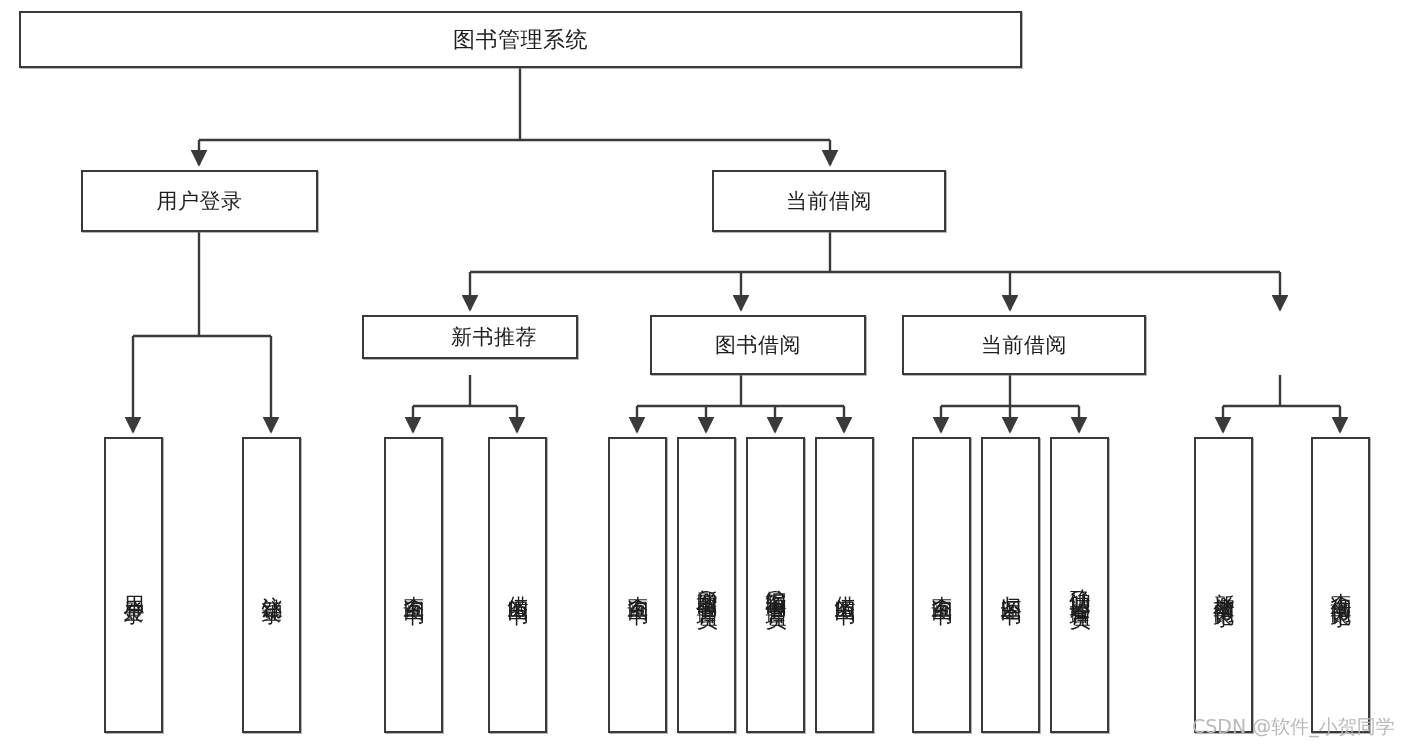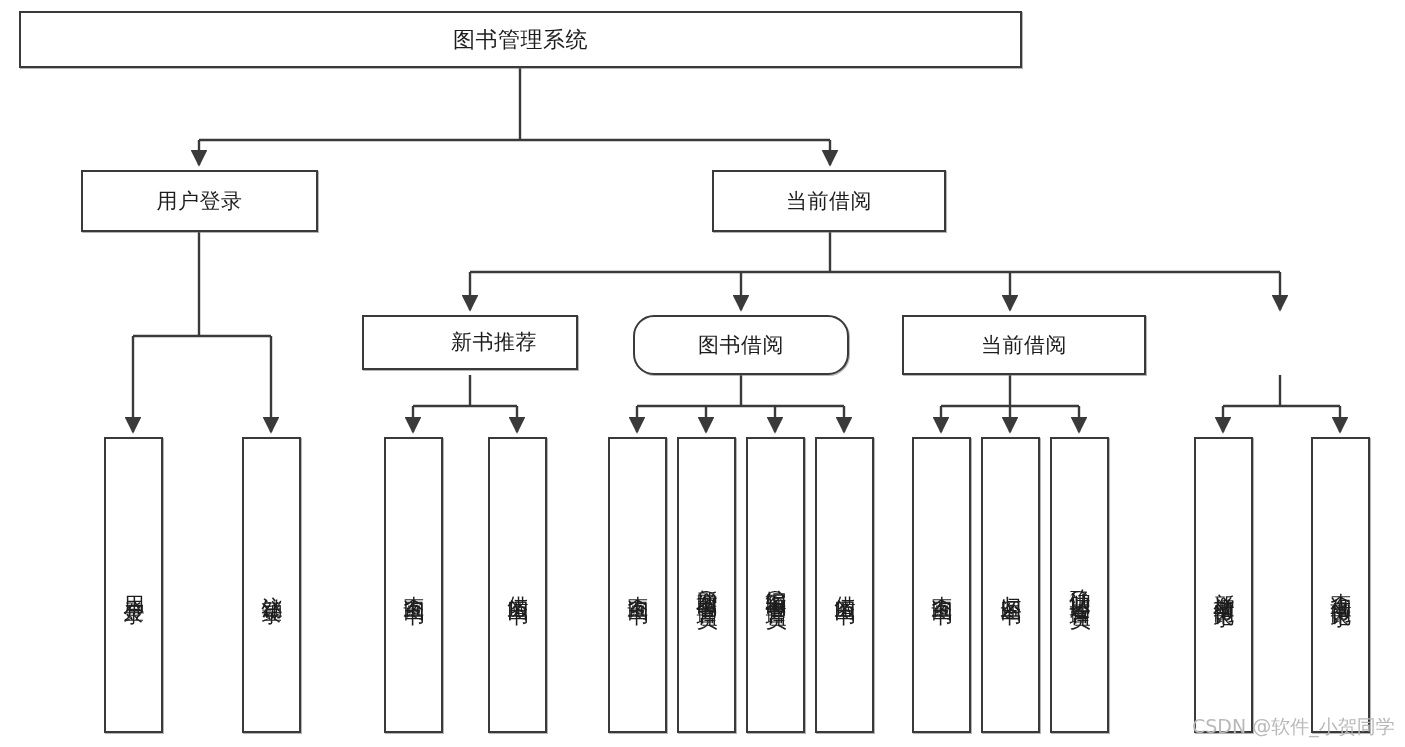--- a/index.html
+++ b/index.html
@@ -133,24 +133,24 @@
     <span class="node-label">图书管理系统</span>
   </div>
 
   <div class="node h" style="left:81px; top:170px; width:237px; height:62px;">
     <span class="node-label">用户登录</span>
   </div>
   <div class="node h" style="left:712px; top:170px; width:234px; height:62px;">
     <span class="node-label">当前借阅</span>
   </div>
 
-  <div class="node h" style="left:362px; top:315px; width:216px; height:55px;padding-left:48px;">
+  <div class="node h" style="left:362px; top:315px; width:216px; height:44px;padding-left:48px;">
     <span class="node-label">新书推荐</span>
   </div>
-  <div class="node h" style="left:633px; top:315px; width:216px; height:60px;border-radius:21px;">
+  <div class="node h" style="left:650px; top:315px; width:216px; height:60px;">
     <span class="node-label">图书借阅</span>
   </div>
   <div class="node h" style="left:902px; top:315px; width:244px; height:60px;">
     <span class="node-label">当前借阅</span>
   </div>
 
   <div class="node v" style="left:104px; top:437px; width:59px; height:296px;">
     <span class="node-label">用户登录</span>
   </div>
   <div class="node v" style="left:242px; top:437px; width:59px; height:296px;">

